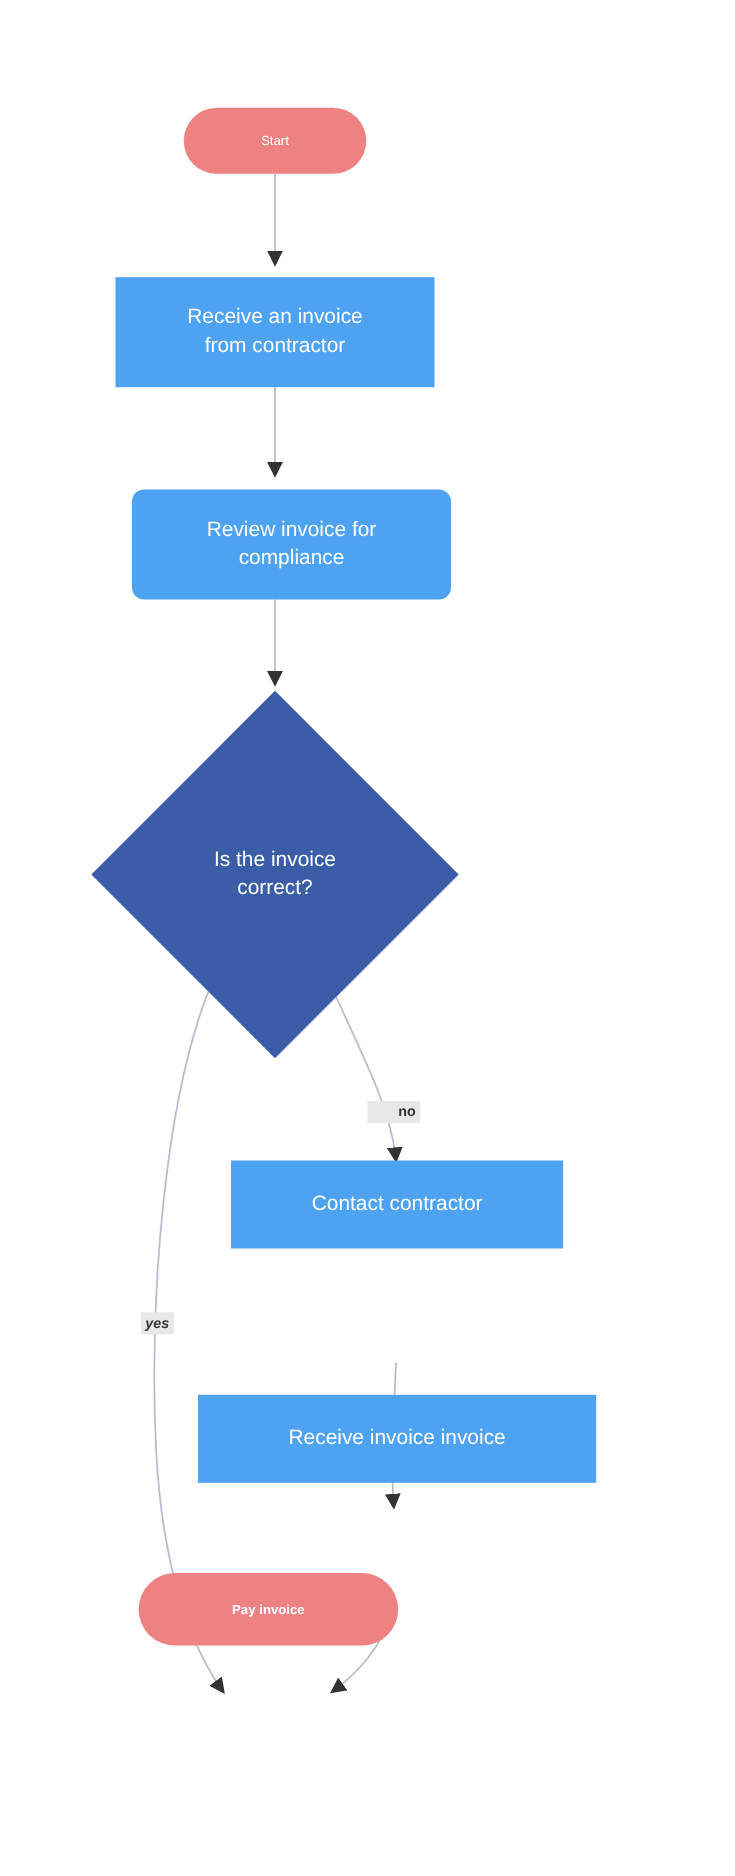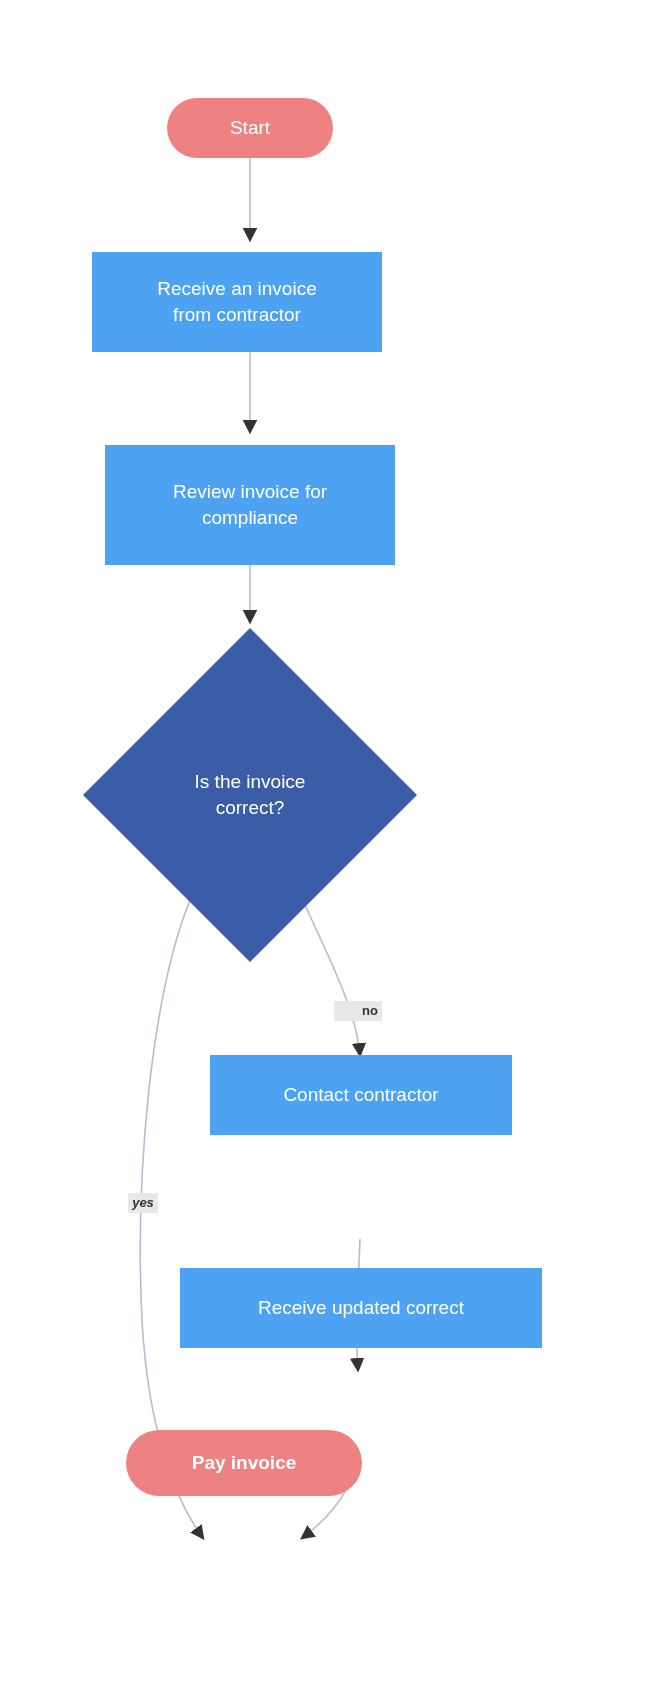--- a/index.html
+++ b/index.html
@@ -31,21 +31,21 @@
     display: flex;
     align-items: center;
     justify-content: center;
     text-align: center;
     color: #ffffff;
     box-sizing: border-box;
   }
   .node-terminal {
     border-radius: 36px;
     background: #ee8282;
-    font-size: 19px;
+    font-size: 12px;
     line-height: 24px;
   }
   .node-process {
     background: #4ea2f2;
     font-size: 19px;
     line-height: 26px;
     padding: 0 12px;
   }
   .node-decision {
     font-size: 19px;
@@ -104,44 +104,44 @@
 
     <path d="M 190 900 C 150 1000, 135 1180, 142 1320 C 148 1430, 175 1500, 203 1538" fill="none" stroke="#b6bcd0" stroke-width="1.6" marker-end="url(#arrow)"></path>
 
     <path d="M 358 1448 C 356 1480, 340 1510, 302 1538" fill="none" stroke="#b6bcd0" stroke-width="1.6" marker-end="url(#arrow)"></path>
   </svg>
 
   <div class="node node-terminal" style="left:167px; top:98px; width:166px; height:60px;">
     <span class="node-label">Start</span>
   </div>
 
-  <div class="node node-process" style="left:92px; top:252px; width:290px; height:100px;">
+  <div class="node node-process" style="left:105px; top:252px; width:290px; height:100px;">
     <span class="node-label">Receive an invoice
 from contractor</span>
   </div>
 
-  <div class="node node-process" style="left:105px; top:445px; width:290px; height:120px;">
+  <div class="node node-process" style="left:120px; top:445px; width:290px; height:100px;border-radius:11px;">
     <span class="node-label">Review invoice for
 compliance</span>
   </div>
 
   <div class="node node-decision" style="left:83px; top:628px; width:334px; height:334px;">
     <svg class="diamond-shape" viewBox="0 0 334 334" preserveAspectRatio="none" aria-hidden="true">
       <polygon points="167,0 334,167 167,334 0,167" fill="#3b5da8"></polygon>
     </svg>
     <span class="node-label diamond-label">Is the invoice
 correct?</span>
   </div>
 
   <div class="node node-process" style="left:210px; top:1055px; width:302px; height:80px;">
     <span class="node-label">Contact contractor</span>
   </div>
 
   <div class="node node-process" style="left:180px; top:1268px; width:362px; height:80px;">
-    <span class="node-label">Receive updated correct</span>
+    <span class="node-label">Receive invoice invoice</span>
   </div>
 
   <div class="node node-terminal" style="left:126px; top:1430px; width:236px; height:66px;font-weight:bold;">
     <span class="node-label">Pay invoice</span>
   </div>
 
   <div class="edge-label" style="left:358px; top:1011px;padding-left:28px;">no</div>
 
   <div class="edge-label" style="left:143px; top:1203px;font-style:italic;">yes</div>
 

